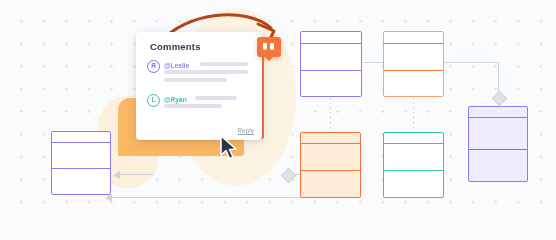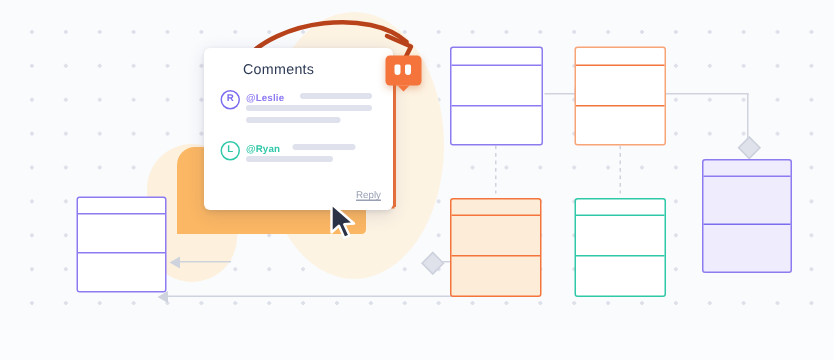--- a/index.html
+++ b/index.html
@@ -64,22 +64,22 @@
   .oconn.h{height:1.8px;}
   .oconn.v{width:1.8px;}
   
   .card{
     position:absolute;left:136px;top:32px;width:126px;height:108px;
     background:#ffffff;border-radius:4px;
     box-shadow:0 3px 12px rgba(40,50,90,.13), 0 1px 3px rgba(40,50,90,.10);
     overflow:hidden;
   }
   .card-title{
-    position:absolute;left:26px;top:9px;
-    font-size:9.5px;font-weight:normal;color:#2d3a55;letter-spacing:.2px;
+    position:absolute;left:14px;top:9px;
+    font-size:9.5px;font-weight:bold;color:#2d3a55;letter-spacing:.2px;
   }
   .cmt{position:absolute;left:11px;}
   .avatar{
     position:absolute;left:0;top:0;width:13px;height:13px;border-radius:50%;
     box-sizing:border-box;border:1.3px solid #7c6cf0;
     display:flex;align-items:center;justify-content:center;
     font-size:6.5px;font-weight:bold;color:#7c6cf0;line-height:1;
   }
   .avatar.teal{border-color:#2fc8a8;color:#2fc8a8;}
   .uname{

